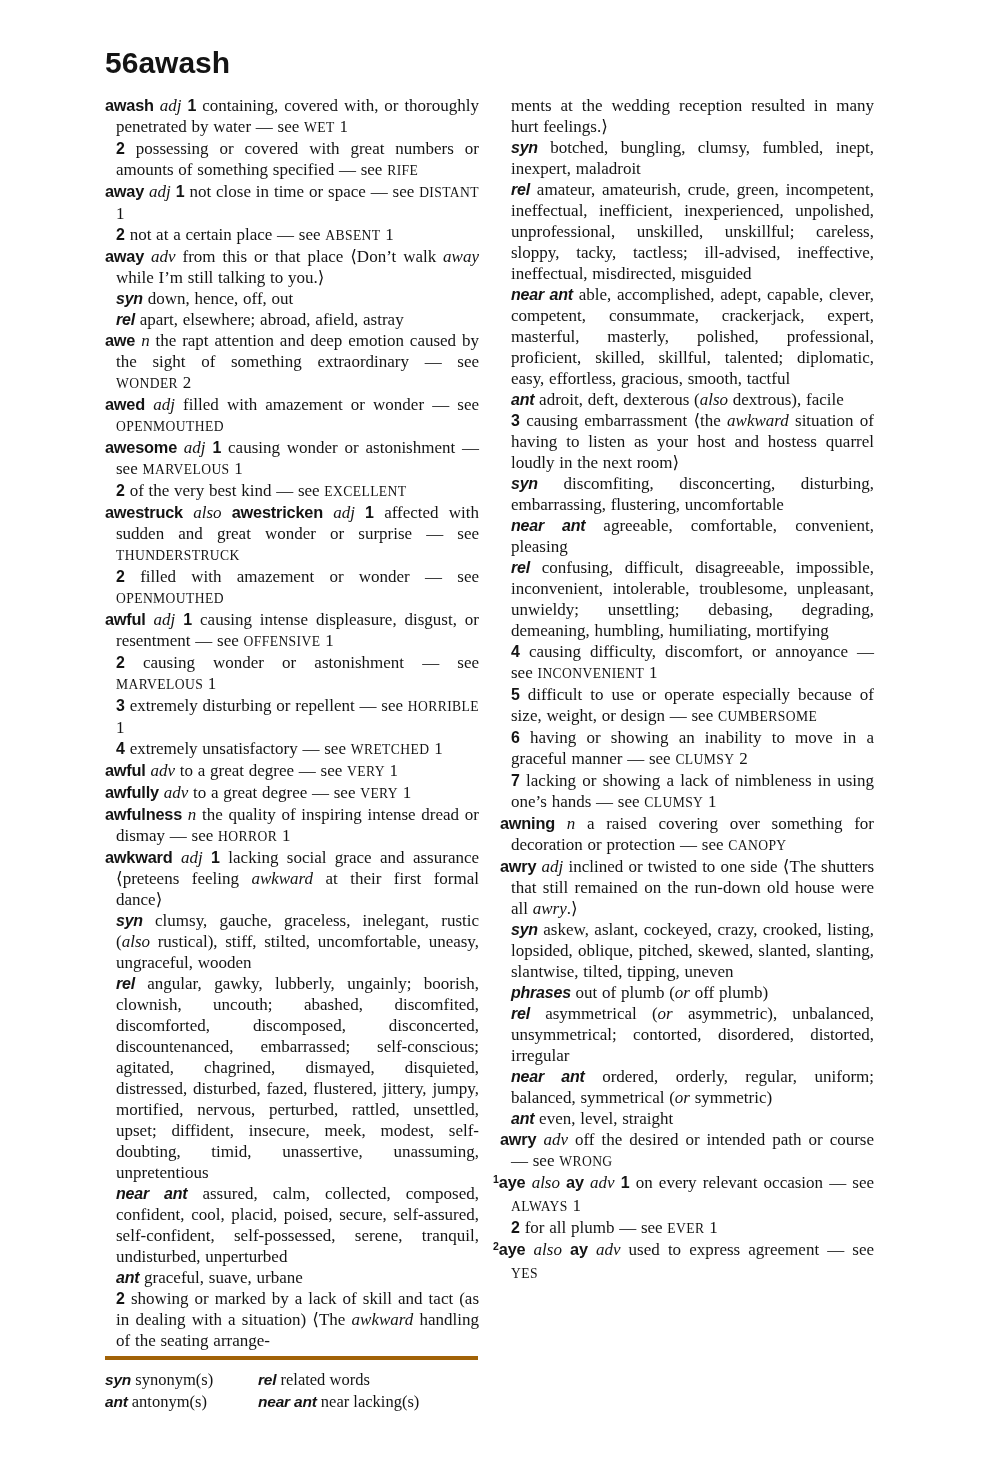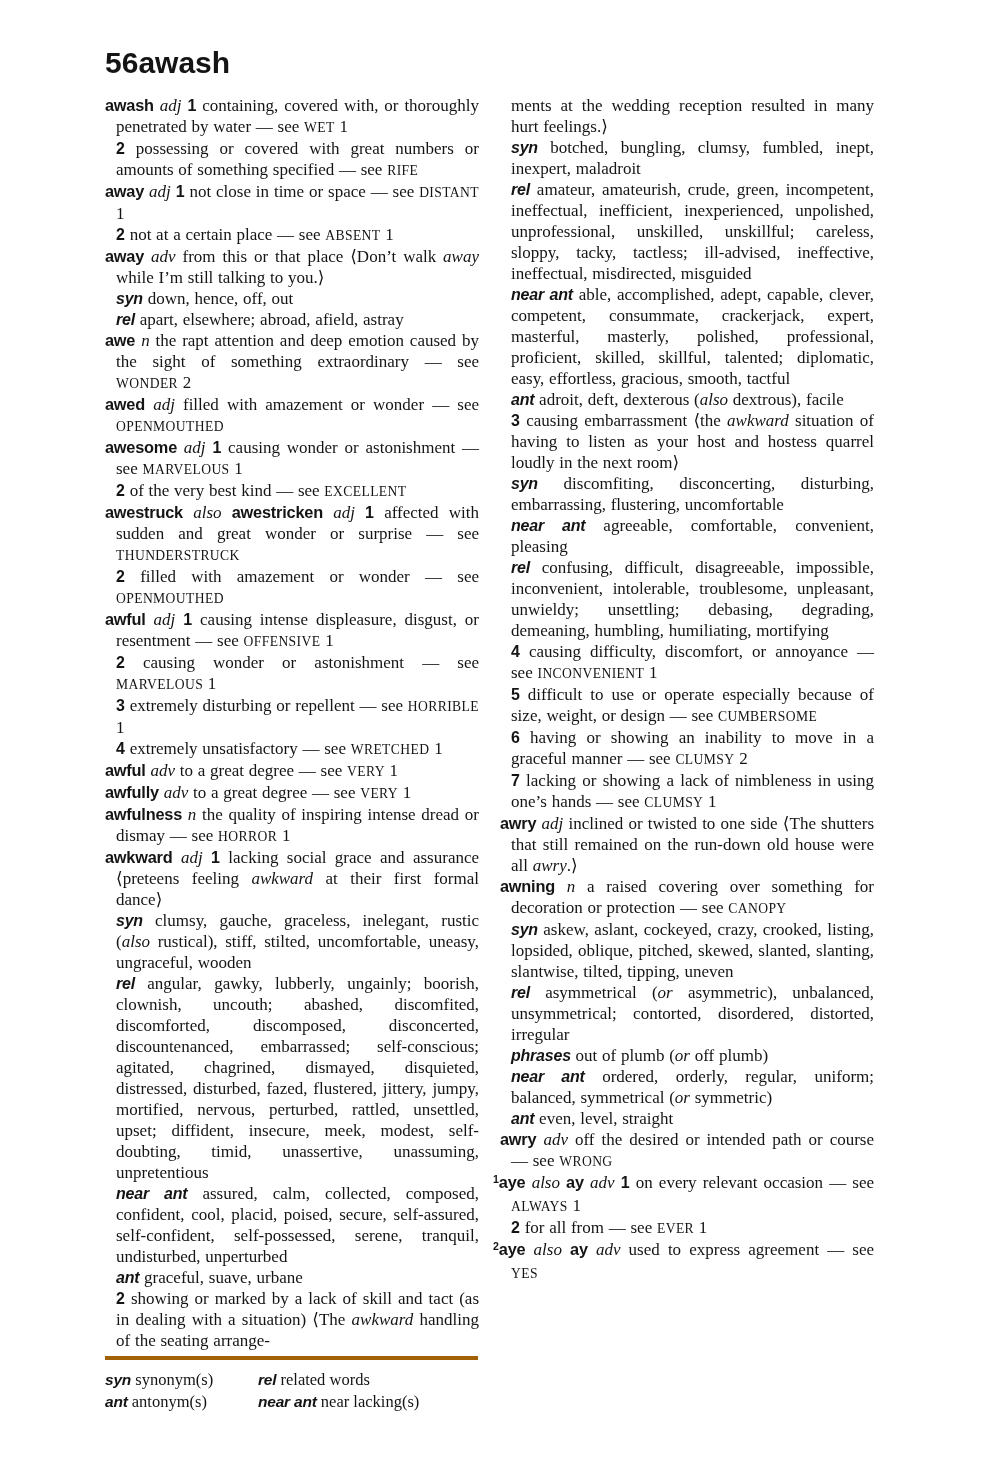--- a/index.html
+++ b/index.html
@@ -126,30 +126,30 @@
         <p class="para sub"><span class="run-lbl">near ant</span><span class="run-tx"> able, accomplished, adept, capable, clever, competent, consummate, crackerjack, expert, masterful, masterly, polished, professional, proficient, skilled, skillful, talented; diplomatic, easy, effortless, gracious, smooth, tactful</span></p>
         <p class="para sub"><span class="run-lbl">ant</span><span class="run-tx"> adroit, deft, dexterous (</span><span class="run-it">also</span><span class="run-tx"> dextrous), facile</span></p>
         <p class="para sub"><span class="run-num">3</span><span class="run-tx"> causing embarrassment ⟨the </span><span class="run-it">awkward</span><span class="run-tx"> situation of having to listen as your host and hostess quarrel loudly in the next room⟩</span></p>
         <p class="para sub"><span class="run-lbl">syn</span><span class="run-tx"> discomfiting, disconcerting, disturbing, embarrassing, flustering, uncomfortable</span></p>
         <p class="para sub"><span class="run-lbl">near ant</span><span class="run-tx"> agreeable, comfortable, convenient, pleasing</span></p>
         <p class="para sub"><span class="run-lbl">rel</span><span class="run-tx"> confusing, difficult, disagreeable, impossible, inconvenient, intolerable, troublesome, unpleasant, unwieldy; unsettling; debasing, degrading, demeaning, humbling, humiliating, mortifying</span></p>
         <p class="para sub"><span class="run-num">4</span><span class="run-tx"> causing difficulty, discomfort, or annoyance — see </span><span class="run-sc">INCONVENIENT</span><span class="run-tx"> 1</span></p>
         <p class="para sub"><span class="run-num">5</span><span class="run-tx"> difficult to use or operate especially because of size, weight, or design — see </span><span class="run-sc">CUMBERSOME</span></p>
         <p class="para sub"><span class="run-num">6</span><span class="run-tx"> having or showing an inability to move in a graceful manner — see </span><span class="run-sc">CLUMSY</span><span class="run-tx"> 2</span></p>
         <p class="para sub"><span class="run-num">7</span><span class="run-tx"> lacking or showing a lack of nimbleness in using one’s hands — see </span><span class="run-sc">CLUMSY</span><span class="run-tx"> 1</span></p>
+        <p class="para entry"><span class="run-hw">awning</span><span class="run-tx"> </span><span class="run-it">n</span><span class="run-tx"> a raised covering over something for decoration or protection — see </span><span class="run-sc">CANOPY</span></p>
         <p class="para entry"><span class="run-hw">awry</span><span class="run-tx"> </span><span class="run-it">adj</span><span class="run-tx"> inclined or twisted to one side ⟨The shutters that still remained on the run-down old house were all </span><span class="run-it">awry</span><span class="run-tx">.⟩</span></p>
-        <p class="para entry"><span class="run-hw">awning</span><span class="run-tx"> </span><span class="run-it">n</span><span class="run-tx"> a raised covering over something for decoration or protection — see </span><span class="run-sc">CANOPY</span></p>
         <p class="para sub"><span class="run-lbl">syn</span><span class="run-tx"> askew, aslant, cockeyed, crazy, crooked, listing, lopsided, oblique, pitched, skewed, slanted, slanting, slantwise, tilted, tipping, uneven</span></p>
+        <p class="para sub"><span class="run-lbl">phrases</span><span class="run-tx"> out of plumb (</span><span class="run-it">or</span><span class="run-tx"> off plumb)</span></p>
         <p class="para sub"><span class="run-lbl">rel</span><span class="run-tx"> asymmetrical (</span><span class="run-it">or</span><span class="run-tx"> asymmetric), unbalanced, unsymmetrical; contorted, disordered, distorted, irregular</span></p>
-        <p class="para sub"><span class="run-lbl">phrases</span><span class="run-tx"> out of plumb (</span><span class="run-it">or</span><span class="run-tx"> off plumb)</span></p>
         <p class="para sub"><span class="run-lbl">near ant</span><span class="run-tx"> ordered, orderly, regular, uniform; balanced, symmetrical (</span><span class="run-it">or</span><span class="run-tx"> symmetric)</span></p>
         <p class="para sub"><span class="run-lbl">ant</span><span class="run-tx"> even, level, straight</span></p>
         <p class="para entry"><span class="run-hw">awry</span><span class="run-tx"> </span><span class="run-it">adv</span><span class="run-tx"> off the desired or intended path or course — see </span><span class="run-sc">WRONG</span></p>
         <p class="para entry"><span class="run-sup">1</span><span class="run-hw">aye</span><span class="run-tx"> </span><span class="run-it">also</span><span class="run-tx"> </span><span class="run-hw">ay</span><span class="run-tx"> </span><span class="run-it">adv</span><span class="run-tx"> </span><span class="run-num">1</span><span class="run-tx"> on every relevant occasion — see </span><span class="run-sc">ALWAYS</span><span class="run-tx"> 1</span></p>
-        <p class="para sub"><span class="run-num">2</span><span class="run-tx"> for all from — see </span><span class="run-sc">EVER</span><span class="run-tx"> 1</span></p>
+        <p class="para sub"><span class="run-num">2</span><span class="run-tx"> for all plumb — see </span><span class="run-sc">EVER</span><span class="run-tx"> 1</span></p>
         <p class="para entry"><span class="run-sup">2</span><span class="run-hw">aye</span><span class="run-tx"> </span><span class="run-it">also</span><span class="run-tx"> </span><span class="run-hw">ay</span><span class="run-tx"> </span><span class="run-it">adv</span><span class="run-tx"> used to express agreement — see </span><span class="run-sc">YES</span></p>
       </div>
   </div>
 
   <div class="footer" id="legend">
       <div class="legend-row">
         <div class="legend-cell first"><span class="run-lbl">syn</span><span class="run-tx"> synonym(s)</span></div>
         <div class="legend-cell"><span class="run-lbl">rel</span><span class="run-tx"> related words</span></div>
       </div>
       <div class="legend-row">

